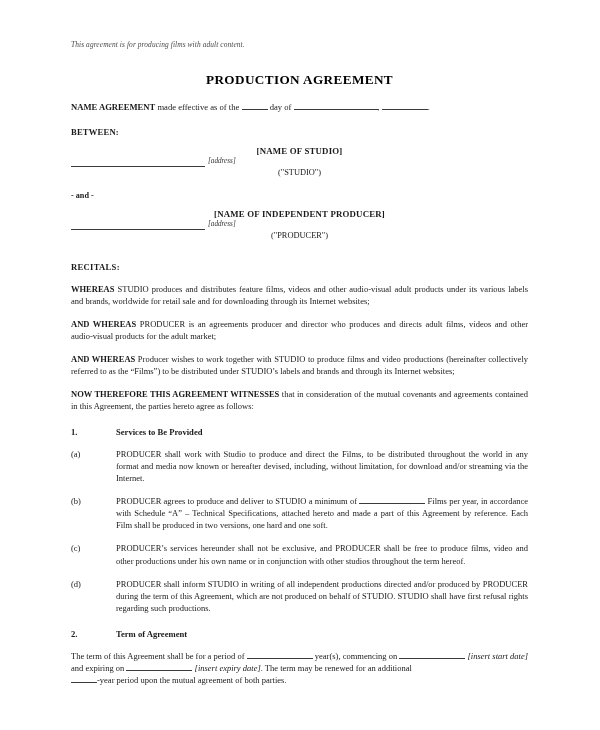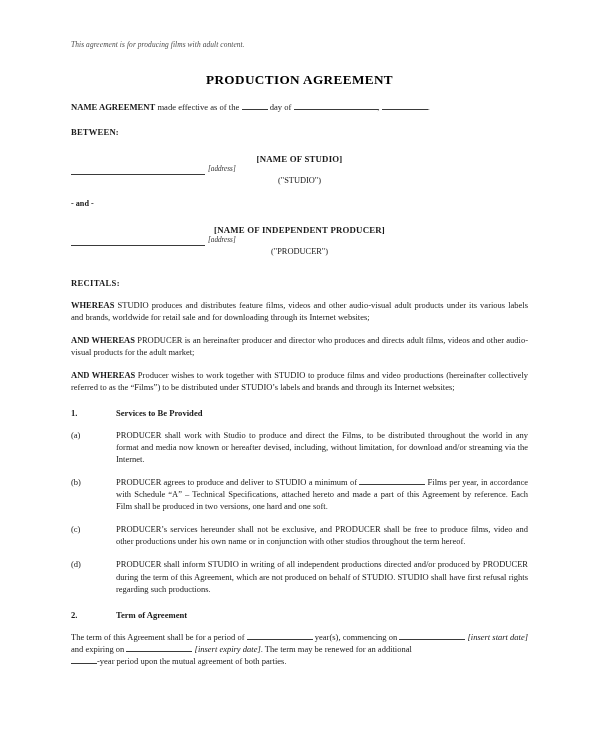--- a/index.html
+++ b/index.html
@@ -51,21 +51,21 @@
 
   .between {
     font-size: 8.6px;
     font-weight: bold;
     margin-top: 13px;
     letter-spacing: 0.2px;
   }
 
   
   .party {
-    margin-top: 17px;
+    margin-top: 9px;
     text-align: center;
   }
   .party-name {
     font-weight: bold;
     font-size: 8.8px;
     letter-spacing: 0.2px;
   }
   .addr-row {
     display: flex;
     justify-content: flex-start;
@@ -188,27 +188,30 @@
     <div class="party-alias">("PRODUCER")</div>
   </div>
 
   <div class="recitals-head">RECITALS:</div>
 
   <p class="body">
     <b>WHEREAS</b><span> STUDIO produces and distributes feature films, videos and other audio-visual adult products under its various labels and brands, worldwide for retail sale and for downloading through its Internet websites;</span>
   </p>
 
   <p class="body">
-    <b>AND WHEREAS</b><span> PRODUCER is an hereinafter producer and director who produces and directs adult films, videos and other audio-visual products for the adult market;</span>
+    <b>AND WHEREAS</b><span> PRODUCER is an agreements producer and director who produces and directs adult films, videos and other audio-visual products for the adult market;</span>
   </p>
 
   <p class="body">
     <b>AND WHEREAS</b><span> Producer wishes to work together with STUDIO to produce films and video productions (hereinafter collectively referred to as the “Films”) to be distributed under STUDIO’s labels and brands and through its Internet websites;</span>
   </p>
 
+  <p class="body">
+    <b>NOW THEREFORE THIS AGREEMENT WITNESSES</b><span> that in consideration of the mutual covenants and agreements contained in this Agreement, the parties hereto agree as follows:</span>
+  </p>
 
   <div class="section">
     <div class="section-num">1.</div>
     <div class="section-title">Services to Be Provided</div>
   </div>
 
   <div class="clause">
     <div class="clause-marker">(a)</div>
     <div class="clause-text">PRODUCER shall work with Studio to produce and direct the Films, to be distributed throughout the world in any format and media now known or hereafter devised, including, without limitation, for download and/or streaming via the Internet.</div>
   </div>

